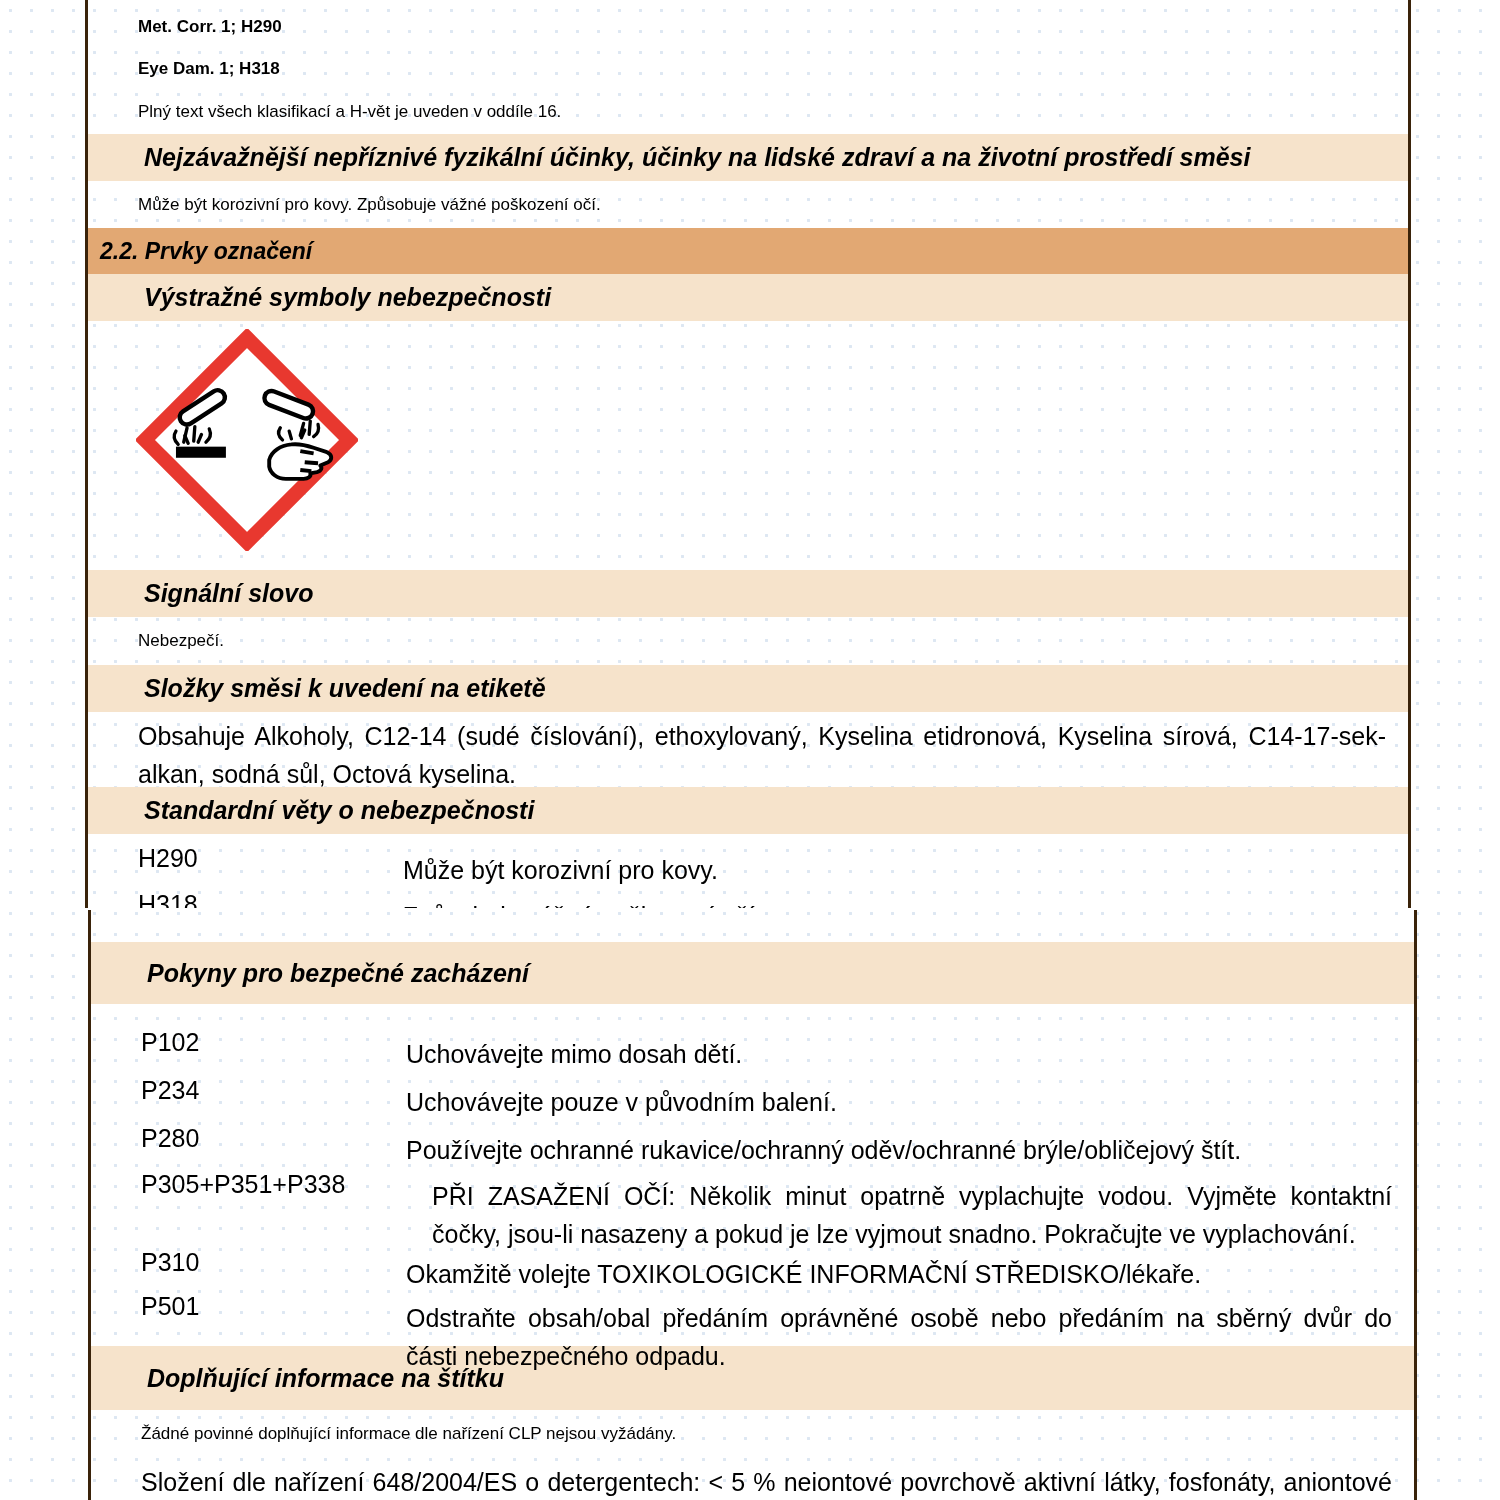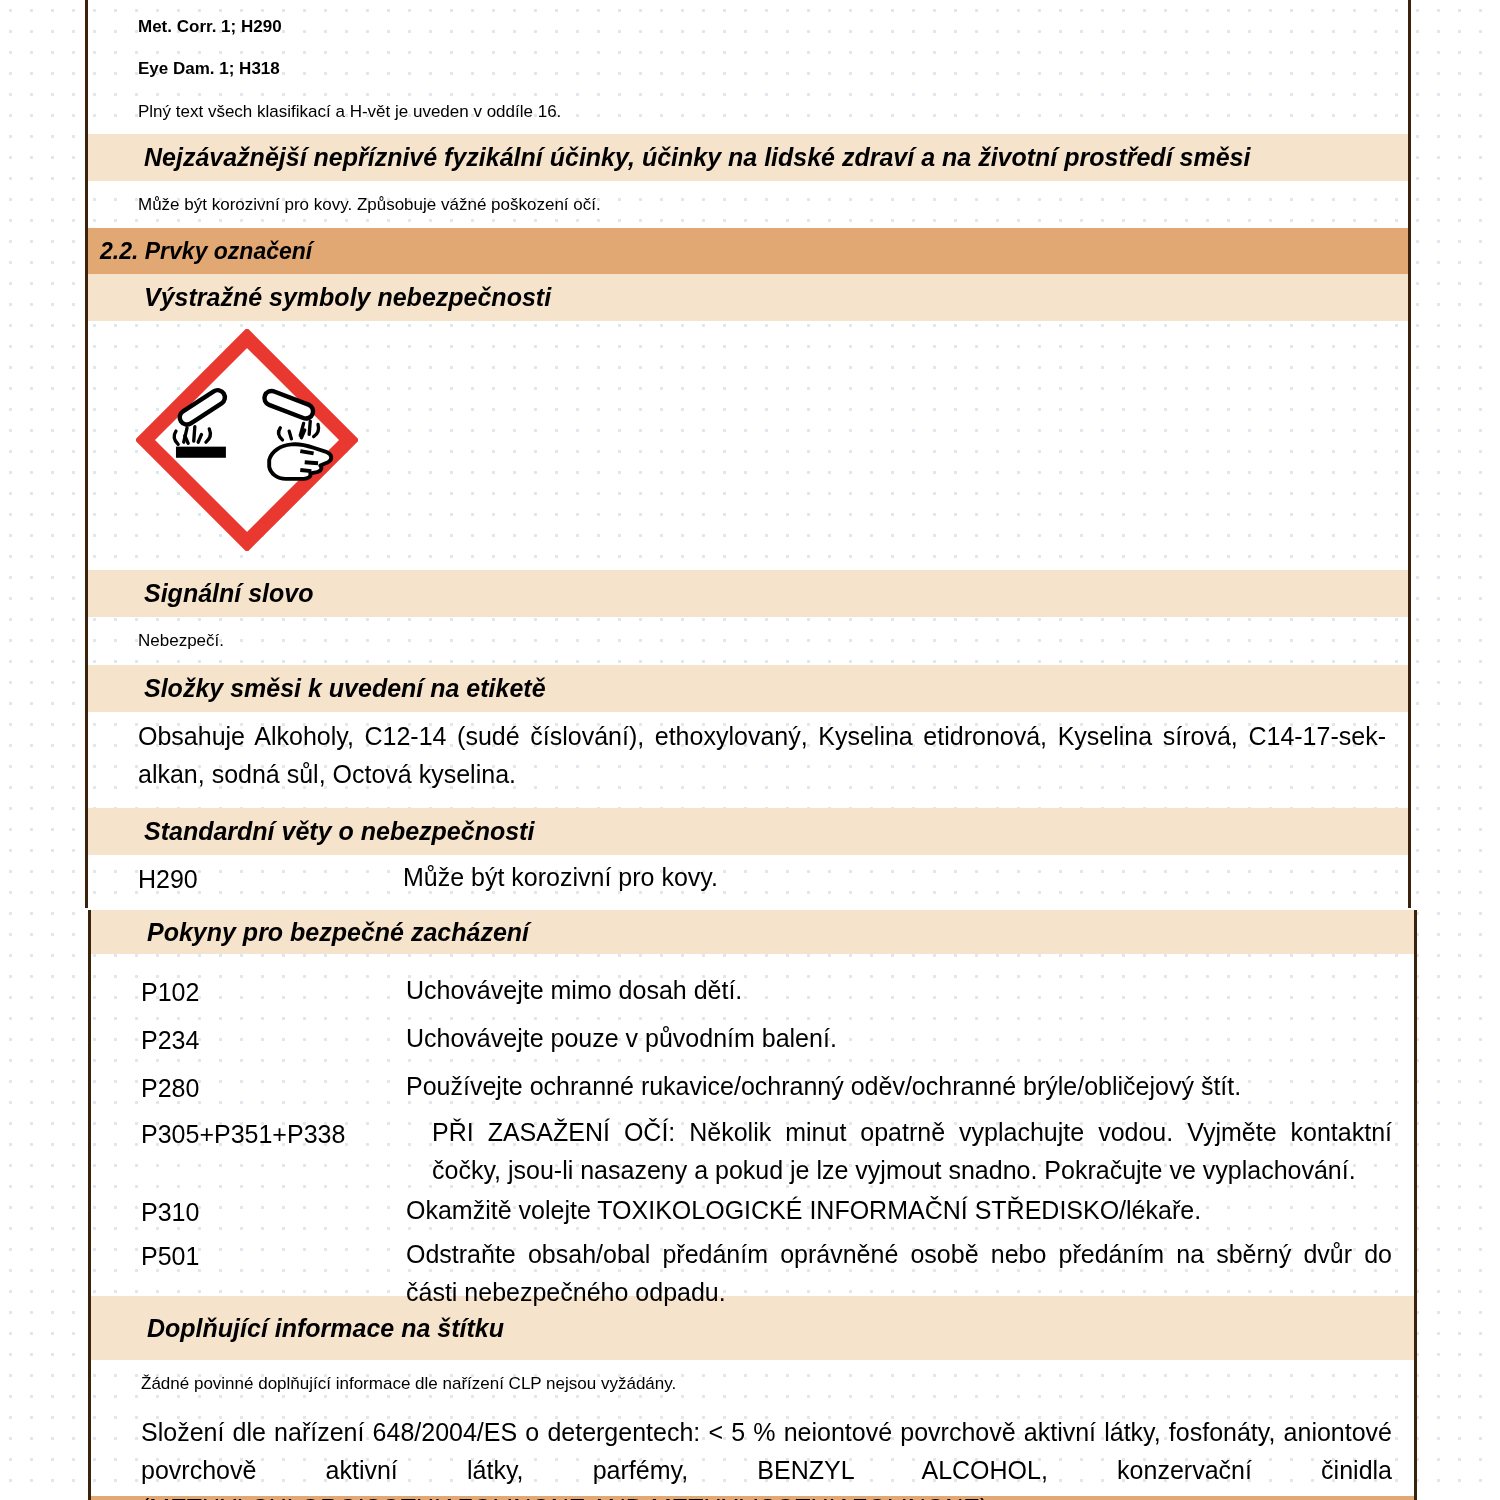--- a/index.html
+++ b/index.html
@@ -73,44 +73,44 @@
     display: block;
   }
 
   .para {
     font-size: 25px;
     line-height: 38px;
     text-align: justify;
     padding: 5px 22px 0 50px;
     box-sizing: border-box;
   }
-  .para-2 { height: 96px; }
+  .para-2 { height: 75px; }
   .para-3 { height: 88px; }
 
   .code-row {
     display: grid;
     grid-template-columns: 265px 1fr;
     padding-left: 50px;
     padding-right: 22px;
     box-sizing: border-box;
     font-size: 25px;
     line-height: 38px;
   }
   .code-row .code { padding-top: 5px; }
-  .code-row .desc { padding-top: 3px; }
+  .code-row .desc { padding-top: 17px; }
   .code-row .desc.just { text-align: justify; }
 
   .h46 { height: 46px; }
   .h44 { height: 44px; }
   .h48 { height: 48px; }
   .h50 { height: 50px; padding-top: 2px; }
   .h64 { height: 64px; }
   .h78 { height: 78px; gap: 26px; }
   .spacer-12 { height: 12px; }
-  .banner-pokyny { height: 44px; }
+  .banner-pokyny { height: 62px; margin-top: 32px; }
 </style>
 </head>
 <body>
 
 <div id="page">
 
   <div id="table-1" class="sds-table">
 
     <div class="line-sm txt bold">Met. Corr. 1; H290</div>
 

